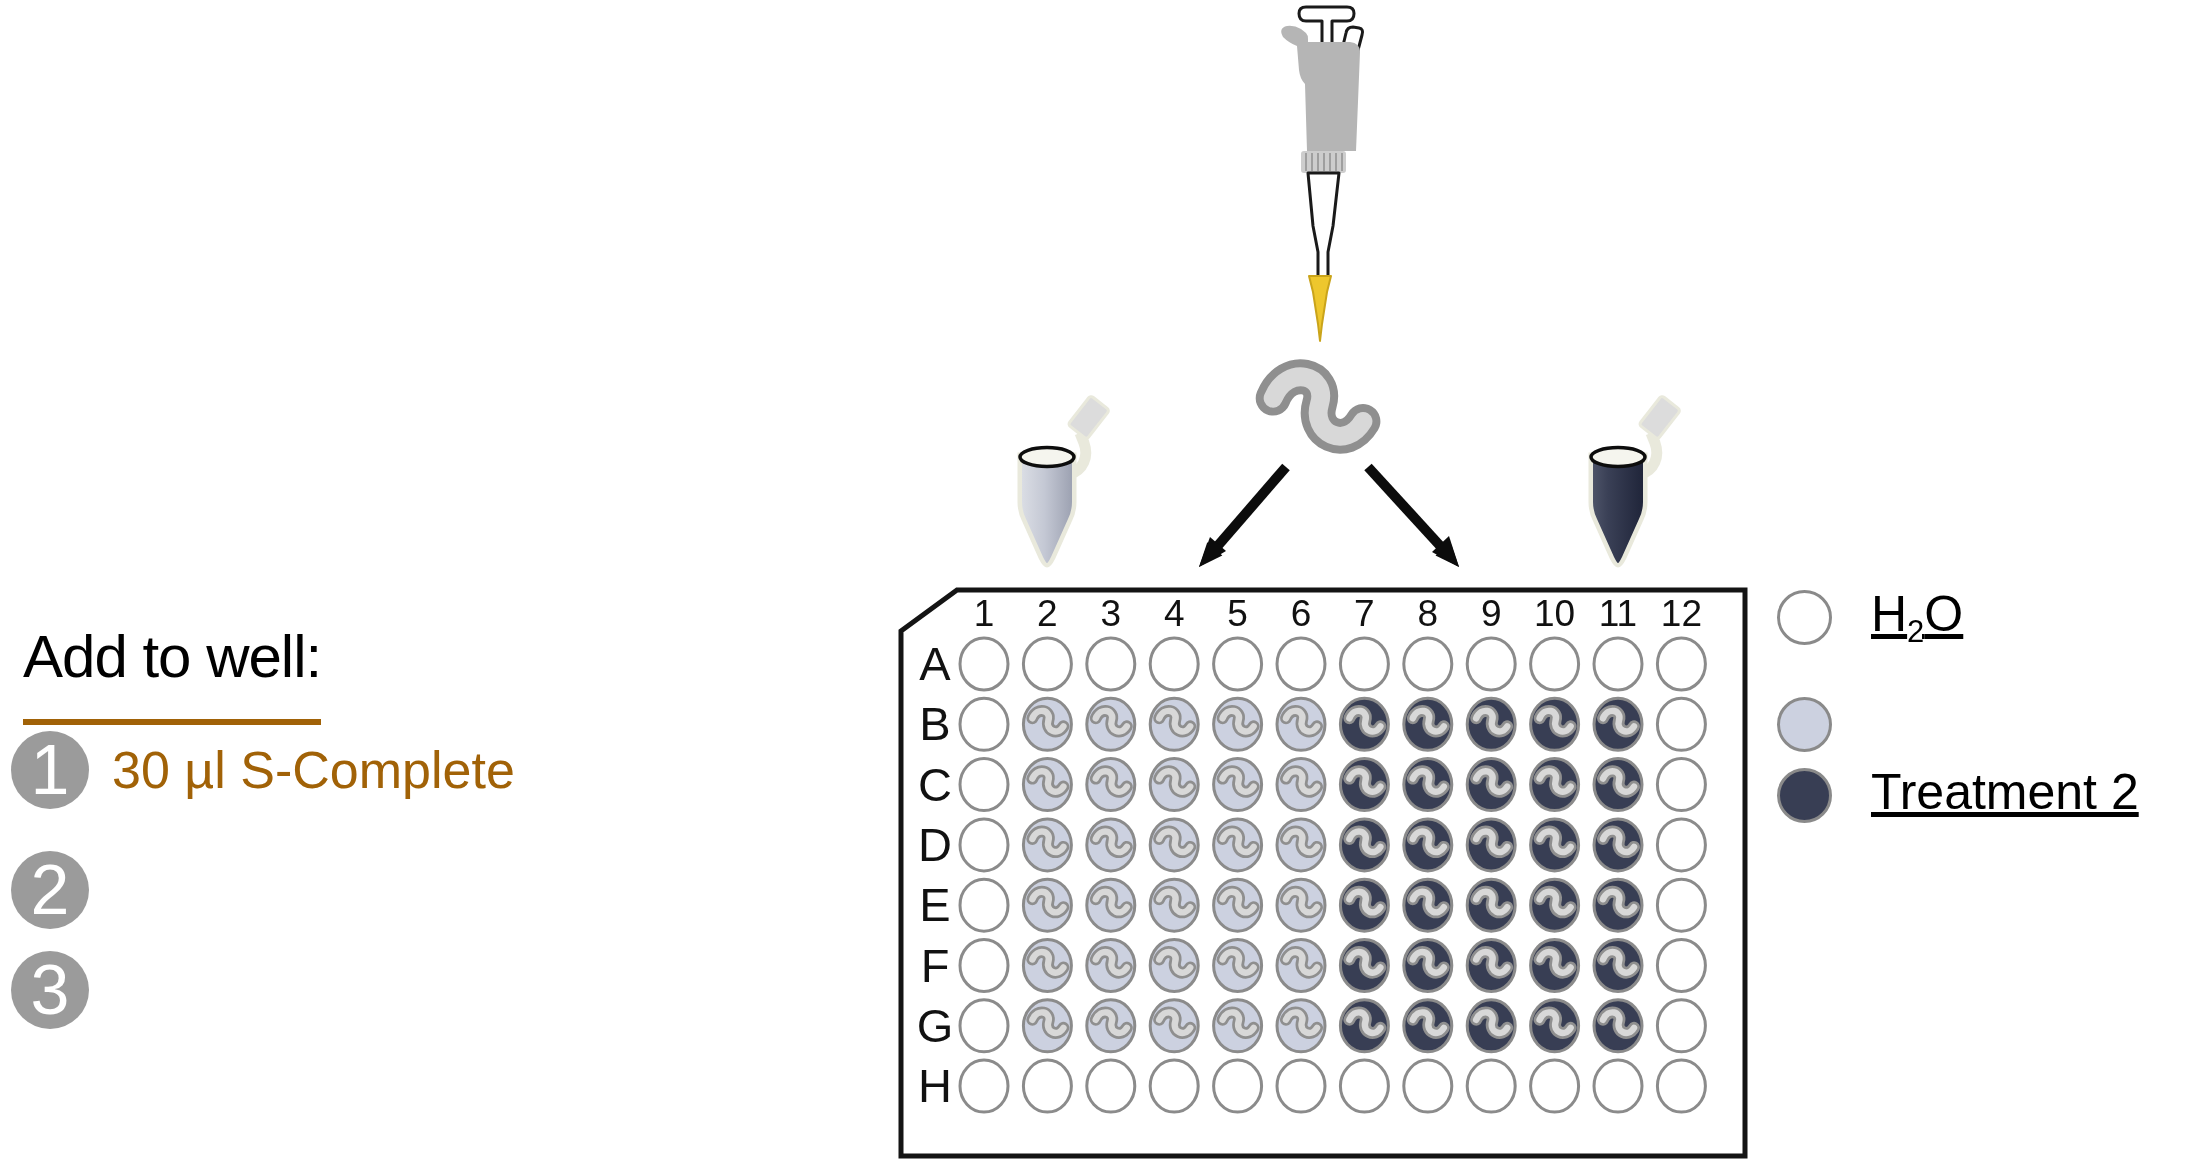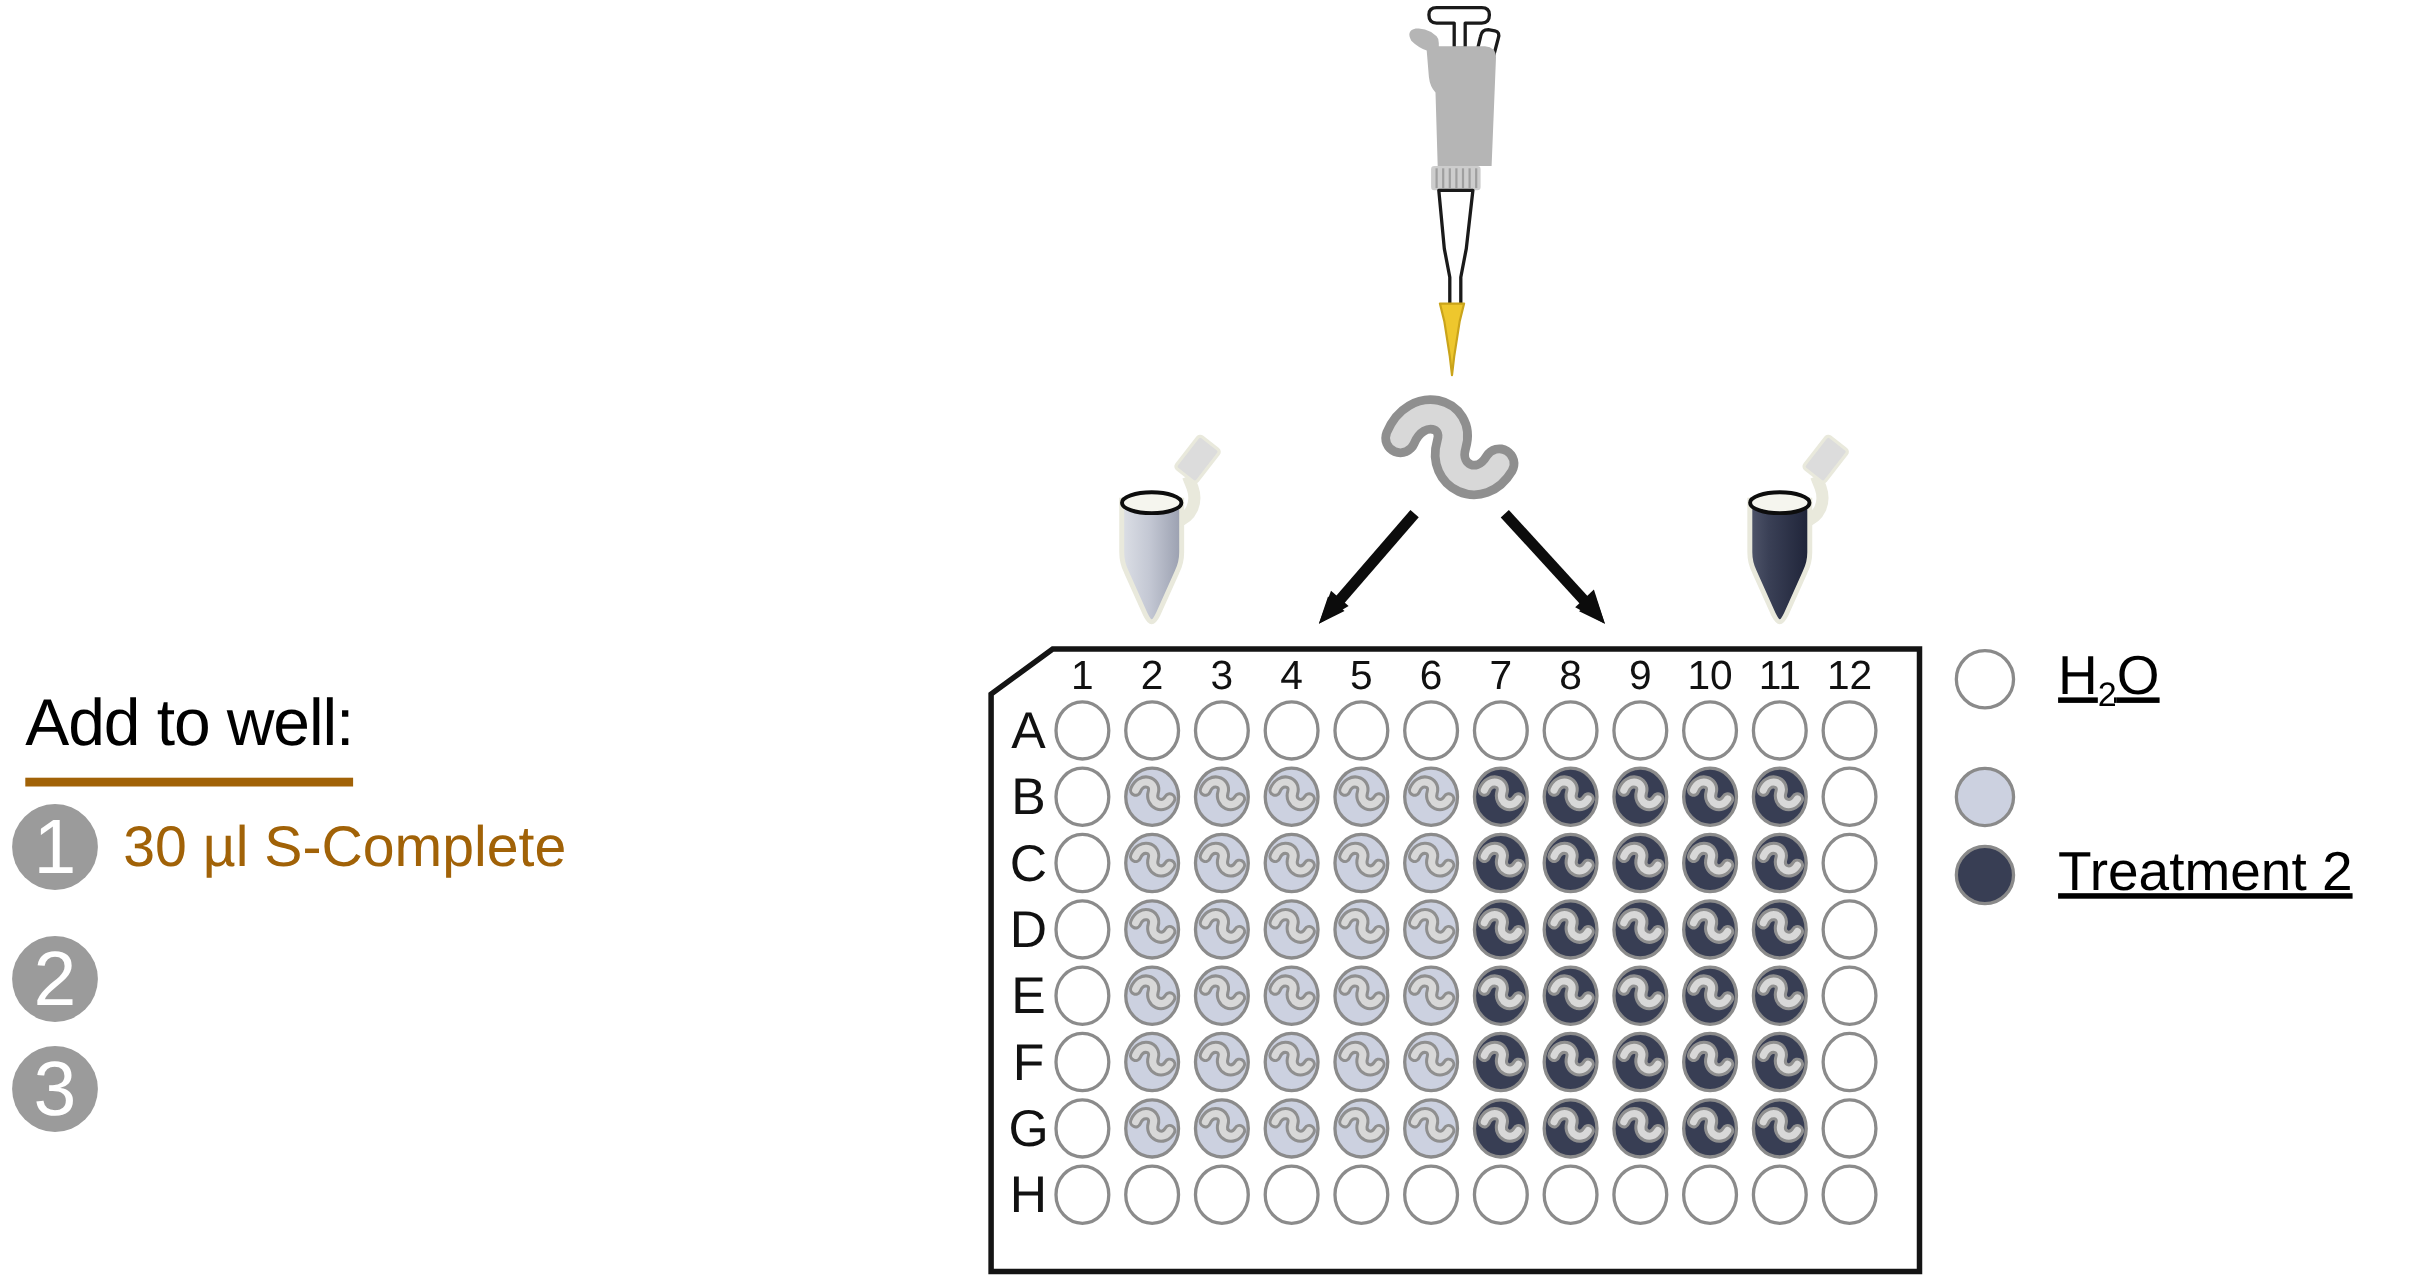--- a/index.html
+++ b/index.html
@@ -10,21 +10,21 @@
     font-family:"Liberation Sans","DejaVu Sans",sans-serif;
     overflow:hidden;
   }
   svg{display:block;}
   #scene{position:absolute;left:0;top:0;}
 
   
   .instructions-heading{
     position:absolute;left:23px;top:622px;
     font-size:60px;color:#000;letter-spacing:-1px;
-    border-bottom:8px solid #a16207;padding-bottom:16px;
+    border-bottom:6px solid #a16207;padding-bottom:28px;
   }
   .step{position:absolute;display:flex;align-items:center;gap:23px;}
   .step-badge{
     width:78px;height:78px;border-radius:50%;
     color:#fff;font-size:70px;line-height:78px;
     display:flex;align-items:center;justify-content:center;
     flex:0 0 78px;
   }
   .step-text{font-size:52px;color:#a16207;line-height:66px;white-space:nowrap;}
   #step-1{left:11px;top:731px;}

